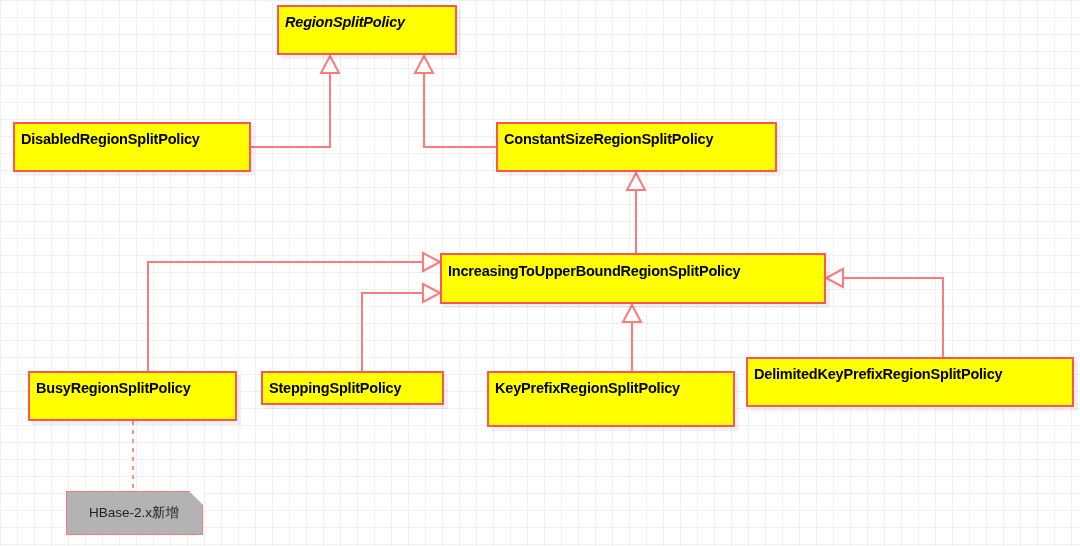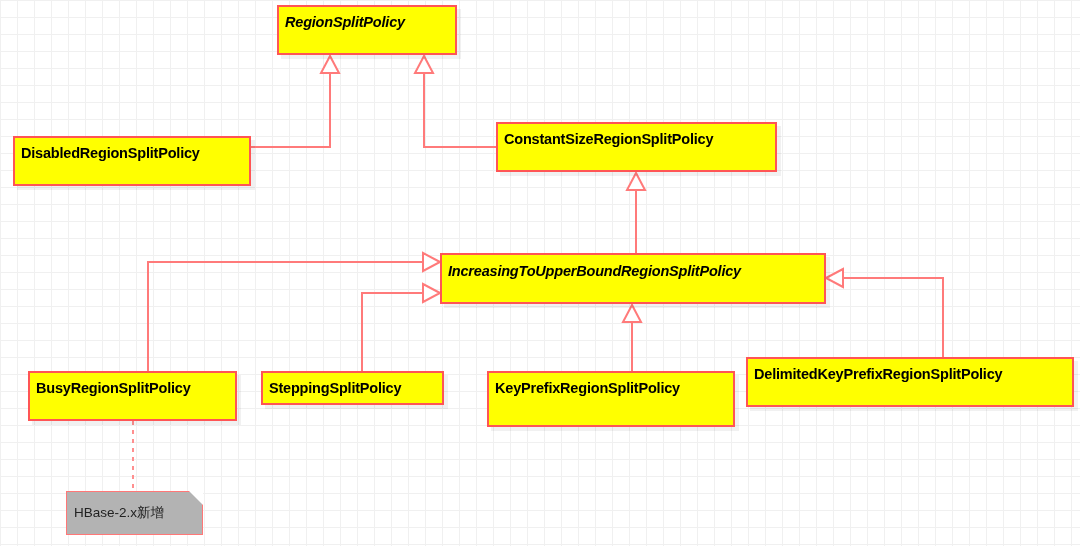--- a/index.html
+++ b/index.html
@@ -63,21 +63,21 @@
   }
   .uml-note {
     position: absolute;
     box-sizing: border-box;
     background: #b3b3b3;
     border: 1.5px solid #ff7777;
     color: #222222;
     font-size: 13.5px;
     display: flex;
     align-items: center;
-    padding-left: 7px;
+    padding-left: 22px;
     z-index: 5;
   }
   .uml-note .fold {
     position: absolute;
     top: -1px;
     right: -1px;
     width: 0;
     height: 0;
     border-left: 14px solid transparent;
     border-top: 14px solid #ffffff;
@@ -131,37 +131,37 @@
   </svg>
 
   <div class="uml-class abstract" style="left:277px; top:5px; width:180px; height:50px;">
     <div class="uml-title" style="height:30px;">RegionSplitPolicy</div>
     <div class="uml-sep"></div>
     <div class="uml-compartment" style="height:7px;"></div>
     <div class="uml-sep"></div>
     <div class="uml-compartment" style="flex:1;"></div>
   </div>
 
-  <div class="uml-class" style="left:13px; top:136px; width:238px; height:50px;">
+  <div class="uml-class" style="left:13px; top:122px; width:238px; height:50px;">
     <div class="uml-title" style="height:30px;">DisabledRegionSplitPolicy</div>
     <div class="uml-sep"></div>
     <div class="uml-compartment" style="height:7px;"></div>
     <div class="uml-sep"></div>
     <div class="uml-compartment" style="flex:1;"></div>
   </div>
 
   <div class="uml-class" style="left:496px; top:122px; width:281px; height:50px;gap:18px;">
     <div class="uml-title" style="height:30px;">ConstantSizeRegionSplitPolicy</div>
     <div class="uml-sep"></div>
     <div class="uml-compartment" style="height:7px;"></div>
     <div class="uml-sep"></div>
     <div class="uml-compartment" style="flex:1;"></div>
   </div>
 
-  <div class="uml-class" style="left:440px; top:253px; width:386px; height:51px;font-style:italic;">
+  <div class="uml-class" style="left:440px; top:253px; width:386px; height:51px;">
     <div class="uml-title" style="height:31px;">IncreasingToUpperBoundRegionSplitPolicy</div>
     <div class="uml-sep"></div>
     <div class="uml-compartment" style="height:7px;"></div>
     <div class="uml-sep"></div>
     <div class="uml-compartment" style="flex:1;"></div>
   </div>
 
   <div class="uml-class" style="left:28px; top:371px; width:209px; height:50px;">
     <div class="uml-title" style="height:30px;text-align:center;">BusyRegionSplitPolicy</div>
     <div class="uml-sep"></div>

